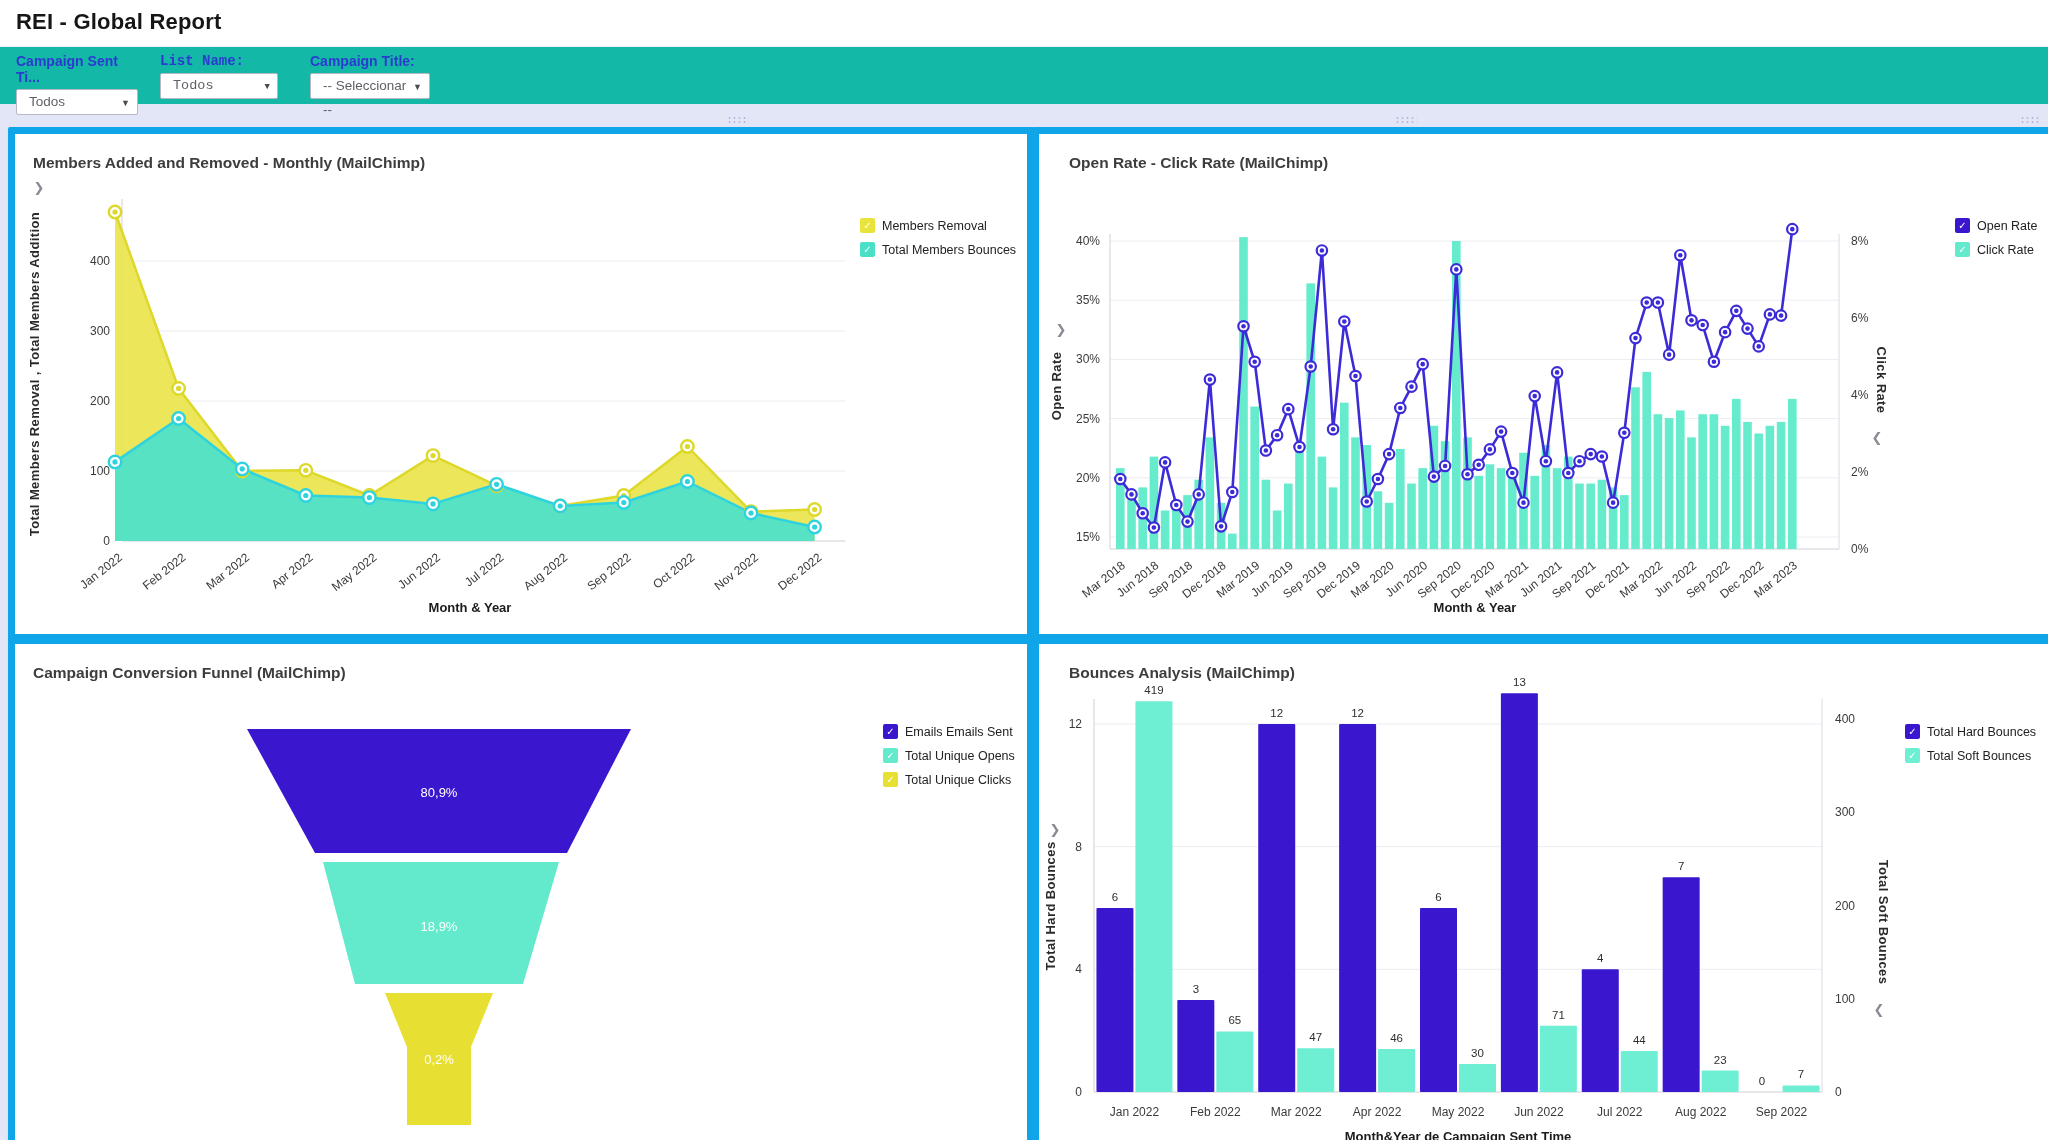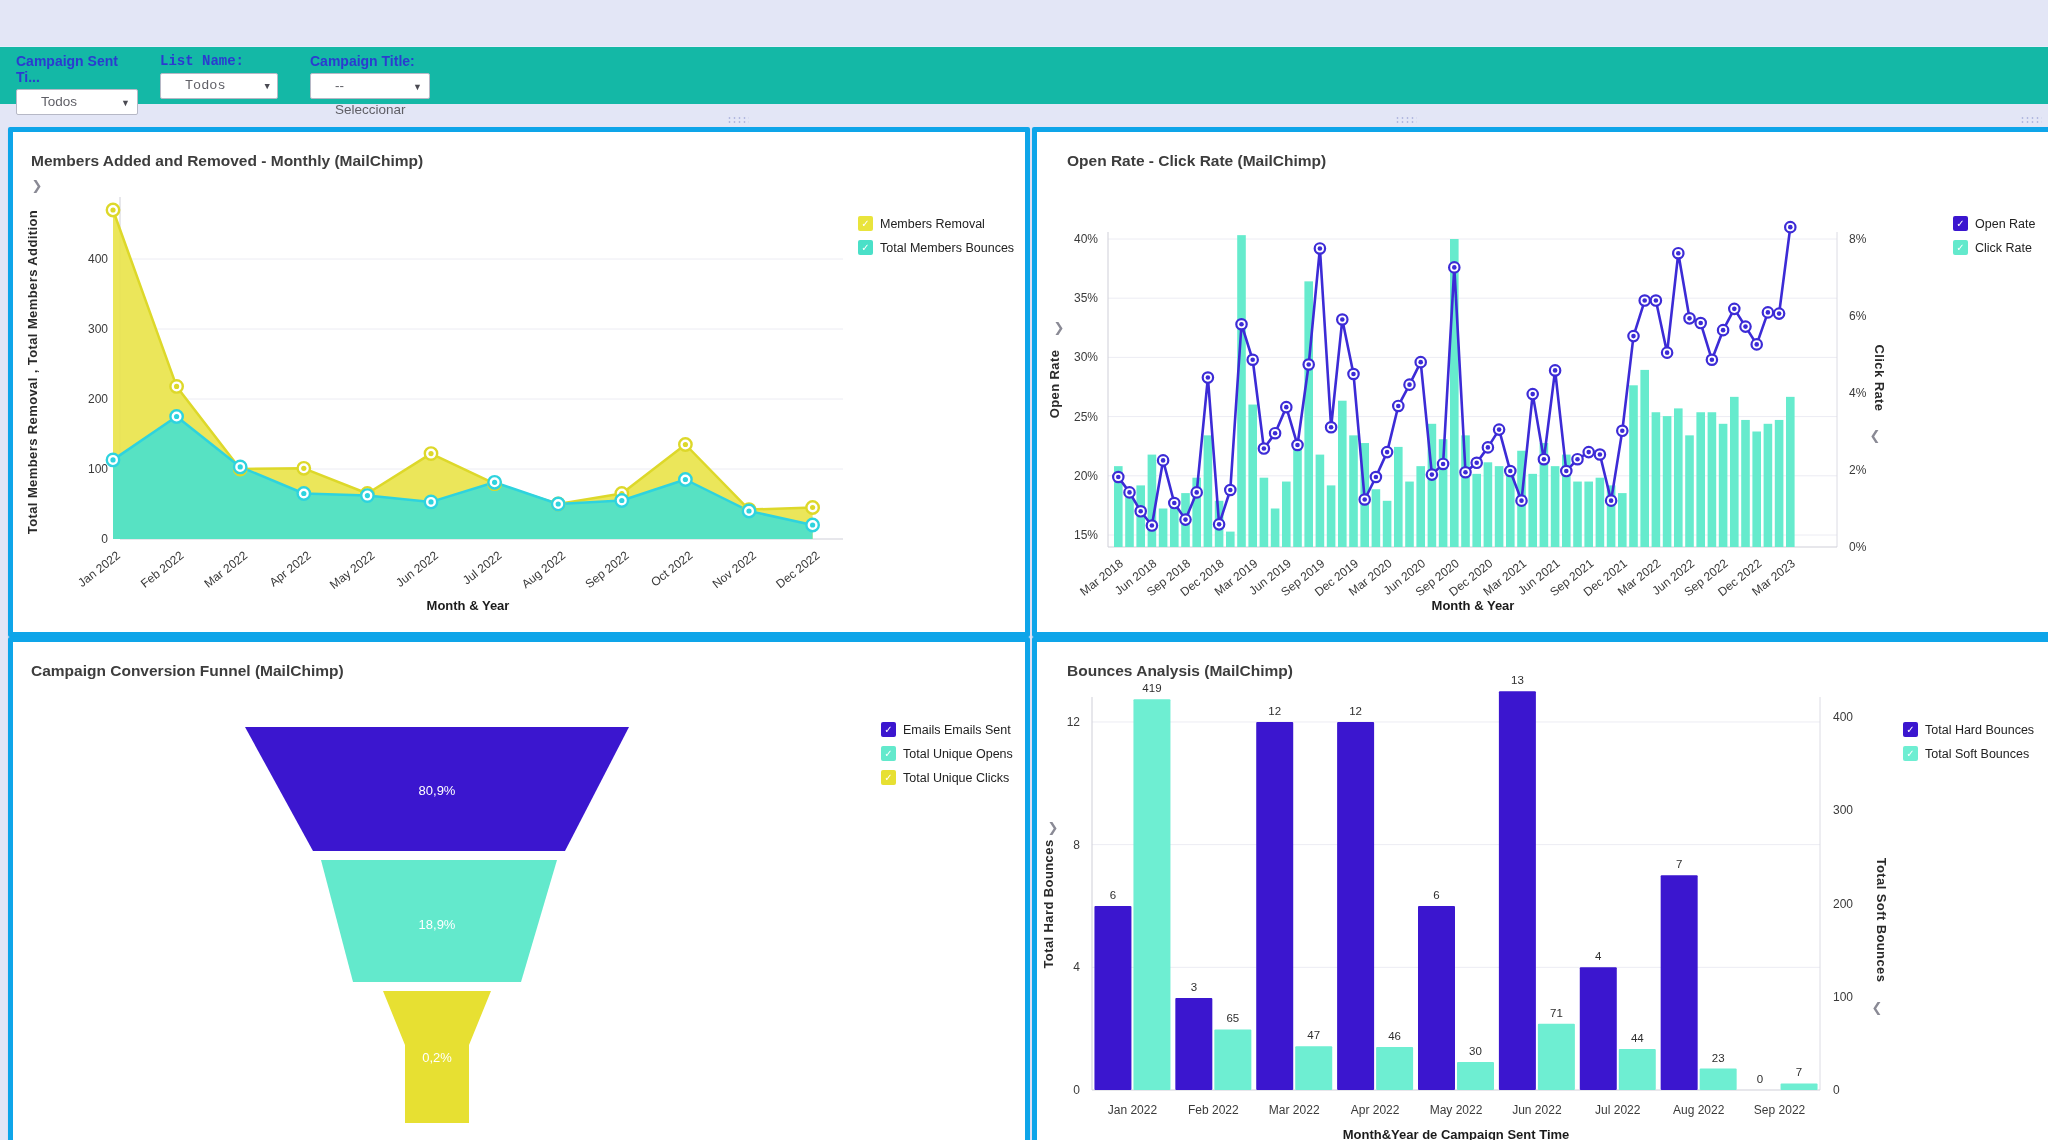--- a/index.html
+++ b/index.html
@@ -3,44 +3,47 @@
 <meta charset="utf-8">
 <style>
   html,body{margin:0;padding:0;width:2048px;height:1140px;background:#e3e6f6;font-family:"Liberation Sans","DejaVu Sans",sans-serif;overflow:hidden;}
   .page{position:relative;width:2048px;height:1140px;}
   .topbar{position:absolute;left:0;top:0;width:2048px;height:46px;background:#ffffff;}
   .page-title{position:absolute;left:16px;top:9px;font-size:22px;font-weight:800;color:#161616;letter-spacing:.2px;}
   .filterbar{position:absolute;left:0;top:46px;width:2048px;height:57px;background:#14b8a6;border-top:1px solid #e8ecfb;}
   .filter-group{position:absolute;top:6px;}
   .filter-label{font-size:14px;font-weight:700;color:#2b3bd0;display:block;margin-bottom:4px;}
   .select{position:relative;height:26px;background:#ffffff;border:1px solid #b6b8c6;border-radius:2px;box-sizing:border-box;
-          font-size:13.5px;color:#5f5f66;line-height:24px;padding:0 22px 0 24px;cursor:pointer;}
+          font-size:13.5px;color:#5f5f66;line-height:24px;padding:0 22px 0 12px;cursor:pointer;}
   .select .caret{position:absolute;right:7px;top:1px;font-size:9px;color:#4a4a52;}
   .drag-dots{position:absolute;width:22px;height:8px;background-image:radial-gradient(#b2b9e0 1.1px, transparent 1.2px);background-size:5px 4px;}
-  .card{position:absolute;background:#ffffff;border:5px solid #0ea5e9;border-radius:2px;box-shadow:0 1px 2px rgba(110,120,190,.14);}
+  .card{position:absolute;background:#ffffff;border:7px solid #0ea5e9;border-radius:2px;box-shadow:0 1px 2px rgba(110,120,190,.14);}
   .card-title{position:absolute;left:18px;top:20px;font-size:15.5px;font-weight:700;color:#3d3d3d;}
   .card-title.indent{left:30px;}
   .chart-host{position:absolute;left:0;top:0;width:100%;height:100%;}
   .legend{position:absolute;z-index:5;}
   .legend-item{display:flex;align-items:center;margin-bottom:9px;cursor:pointer;}
   .legend-check{width:15px;height:15px;border-radius:2px;color:#fff;font-size:10px;font-weight:700;display:flex;align-items:center;justify-content:center;margin-right:7px;}
   .legend-label{font-size:12.5px;color:#222;text-align:center;}
   svg text{font-family:"Liberation Sans","DejaVu Sans",sans-serif;}
   svg .tickb{font-size:12px;fill:#3a3a3a;}
   svg .axt{font-size:13px;font-weight:700;fill:#1b1b1b;}
   svg .ylab{font-size:13px;font-weight:700;fill:#2a2a2a;letter-spacing:.4px;}
   svg .chev{font-size:13px;fill:#8a8a95;}
   svg .dlabel{font-size:11.5px;fill:#2e2e2e;}
   svg .flabel{font-size:13px;fill:#ffffff;}
 </style>
 </head>
 <body>
 
 <div class="page">
 
+  <div class="topbar">
+    <div class="page-title">REI - Global Report</div>
+  </div>
 
   <div class="filterbar">
     <div class="filter-group" style="left:16px;width:122px;">
       <span class="filter-label">Campaign Sent Ti...</span>
       <div class="select">
         <span>Todos</span>
         <span class="caret">▼</span>
       </div>
     </div>
     <div class="filter-group" style="left:160px;width:118px;font-family:Liberation Mono, monospace;">

